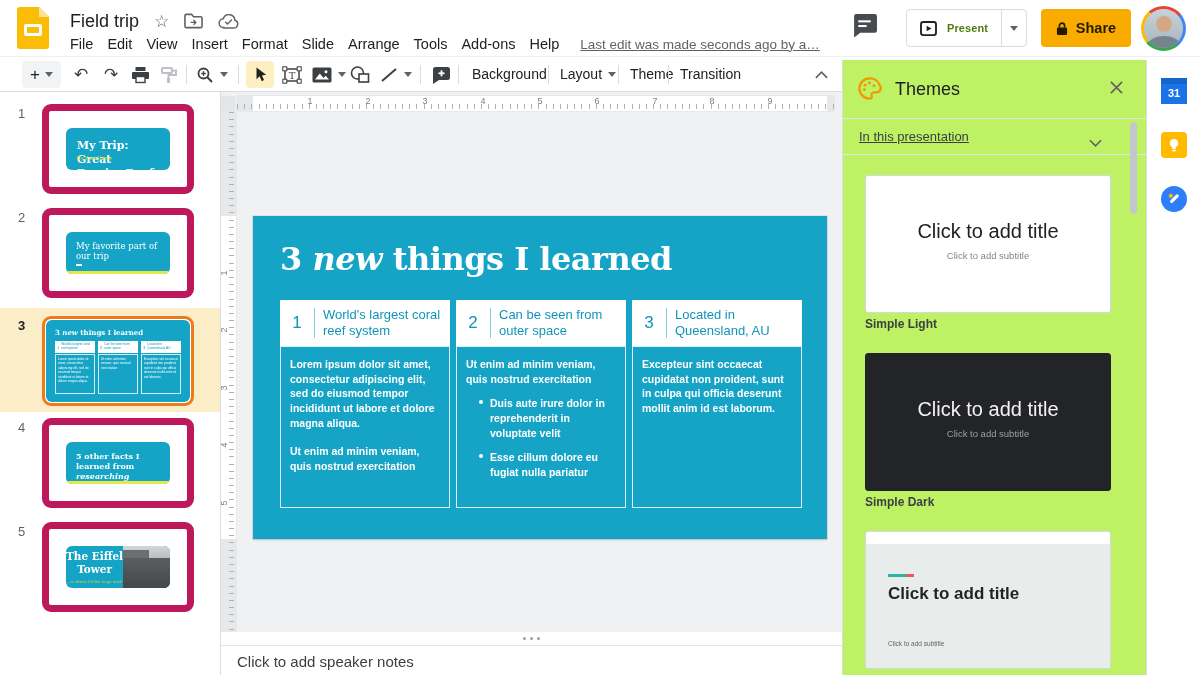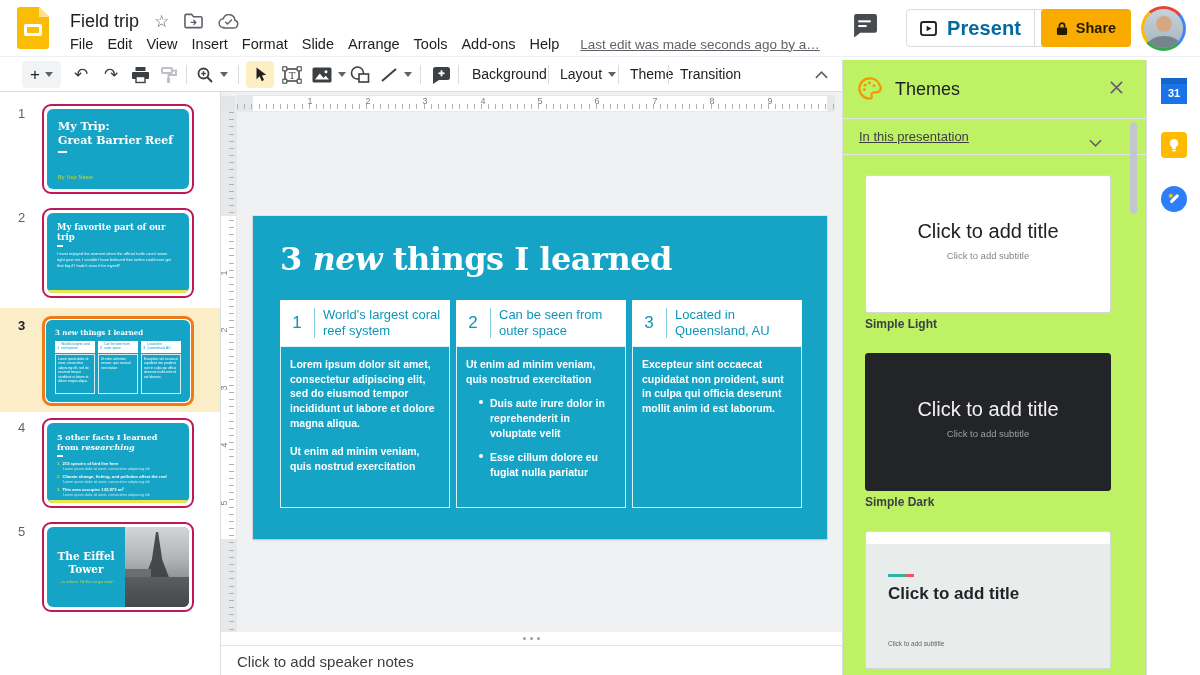--- a/index.html
+++ b/index.html
@@ -22,21 +22,21 @@
   .tbar-ic { display:flex; align-items:center; color:#5F6368; cursor:pointer; }
   .star { font-family:"DejaVu Sans",sans-serif; font-size:17px; line-height:1; color:#5F6368; }
   #menubar { position:absolute; left:63px; top:32px; height:24px; display:flex; align-items:center; }
   .menu-item { padding:0 7px; font-size:14.5px; line-height:24px; color:#202124; border-radius:4px; cursor:pointer; }
   .last-edit { margin-left:14px; font-size:13.5px; color:#5F6368; text-decoration:underline;
                white-space:nowrap; max-width:248px; overflow:hidden; cursor:pointer; }
   .comment-top { position:absolute; left:851px; top:13px; cursor:pointer; }
   .present-btn { position:absolute; left:906px; top:9px; height:38px; background:#fff;
                  border:1px solid #DADCE0; border-radius:4px; display:flex; align-items:stretch; }
   .present-main { display:flex; align-items:center; gap:10px; padding:0 13px; cursor:pointer; }
-  .present-label { font-size:20px; font-weight:700; color:#0369a1; letter-spacing:.1px;text-align:center; }
+  .present-label { font-size:11px; font-weight:700; color:#4d7c0f; letter-spacing:.1px;text-align:center; }
   .present-caret { width:25px; border-left:1px solid #DADCE0; display:flex; align-items:center; justify-content:center; cursor:pointer; }
   .caret { width:0; height:0; border-left:4px solid transparent; border-right:4px solid transparent;
            border-top:5px solid #5F6368; }
   .share-btn { position:absolute; left:1041px; top:9px; width:90px; height:38px; background:#F9AB00;
                border-radius:4px; display:flex; align-items:center; justify-content:center; gap:8px; cursor:pointer; }
   .share-label { font-size:14.5px; font-weight:700; color:#241A00; }
   .avatar { position:absolute; left:1141px; top:6px; width:45px; height:45px; border-radius:50%;
             background:conic-gradient(from -40deg,#EA4335 0 25%,#4285F4 25% 50%,#34A853 50% 75%,#FBBC05 75% 100%);
             display:flex; align-items:center; justify-content:center; cursor:pointer; }
   .avatar-img { width:39px; height:39px; border-radius:50%; overflow:hidden; position:relative;
@@ -59,28 +59,28 @@
   .sel-tool { left:246px; top:4px; height:27px; width:28px; justify-content:center; background:#FEEFC3; border-radius:4px; }
   .chev-up { left:808px; width:26px; justify-content:center; }
 
   
   #filmstrip { position:absolute; left:0; top:92px; width:221px; height:583px; background:#fff;
                border-right:1px solid #D9DCE0; }
   .sel-row { position:absolute; left:0; top:216px; width:220px; height:104px; background:#FBEDC8; }
   .snum { position:absolute; left:18px; font-size:13px; color:#5F6368; }
   .snum.bold { font-weight:700; color:#202124; }
   .thumb { position:absolute; left:42px; width:152px; height:90px; background:#fff;
-           border:2px solid #be185d; border-radius:9px; padding:3px; cursor:pointer; }
+           border:7px solid #be185d; border-radius:9px; padding:17px; cursor:pointer; }
   .thumb.selected { border:3px solid #ED7B18; padding:1px; }
   .thumb-inner { width:100%; height:100%; border-radius:6px; background:#15A4C6; overflow:hidden; position:relative; }
   .serif { font-family:"DejaVu Serif", serif; }
   .dash { width:9px; height:2px; background:#fff; margin-top:3px; }
   .t1-title { color:#fff; font-weight:700; font-size:11px; line-height:1.25; }
   .t1-byline { position:absolute; left:11px; bottom:9px; font-size:5.5px; color:#C6D831; }
-  .t2-title { color:#fff; font-weight:700; font-size:8.5px; }
+  .t2-title { color:#fff; font-weight:400; font-size:8.5px; }
   .t2-body { margin-top:4px; font-size:4px; line-height:1.5; color:rgba(255,255,255,.95); width:95%; }
   .ystrip { position:absolute; left:0; right:0; bottom:0; height:3px; background:#E8E54D; }
   .t3-title { color:#fff; font-weight:700; font-size:7px; }
   .mini-cols { display:flex; gap:3px; margin-top:4px; }
   .mini-col { width:42px; }
   .mini-head { background:#fff; height:12px; display:flex; align-items:center; gap:2px; padding:0 2px; overflow:hidden; }
   .mini-num { color:#1095BA; font-size:4px; }
   .mini-ht { color:#1095BA; font-size:3.2px; line-height:1.2; }
   .mini-body { border:0.5px solid rgba(255,255,255,.8); height:40px; margin-top:1px; padding:2px;
                font-size:3.2px; line-height:1.4; color:#fff; overflow:hidden; }

